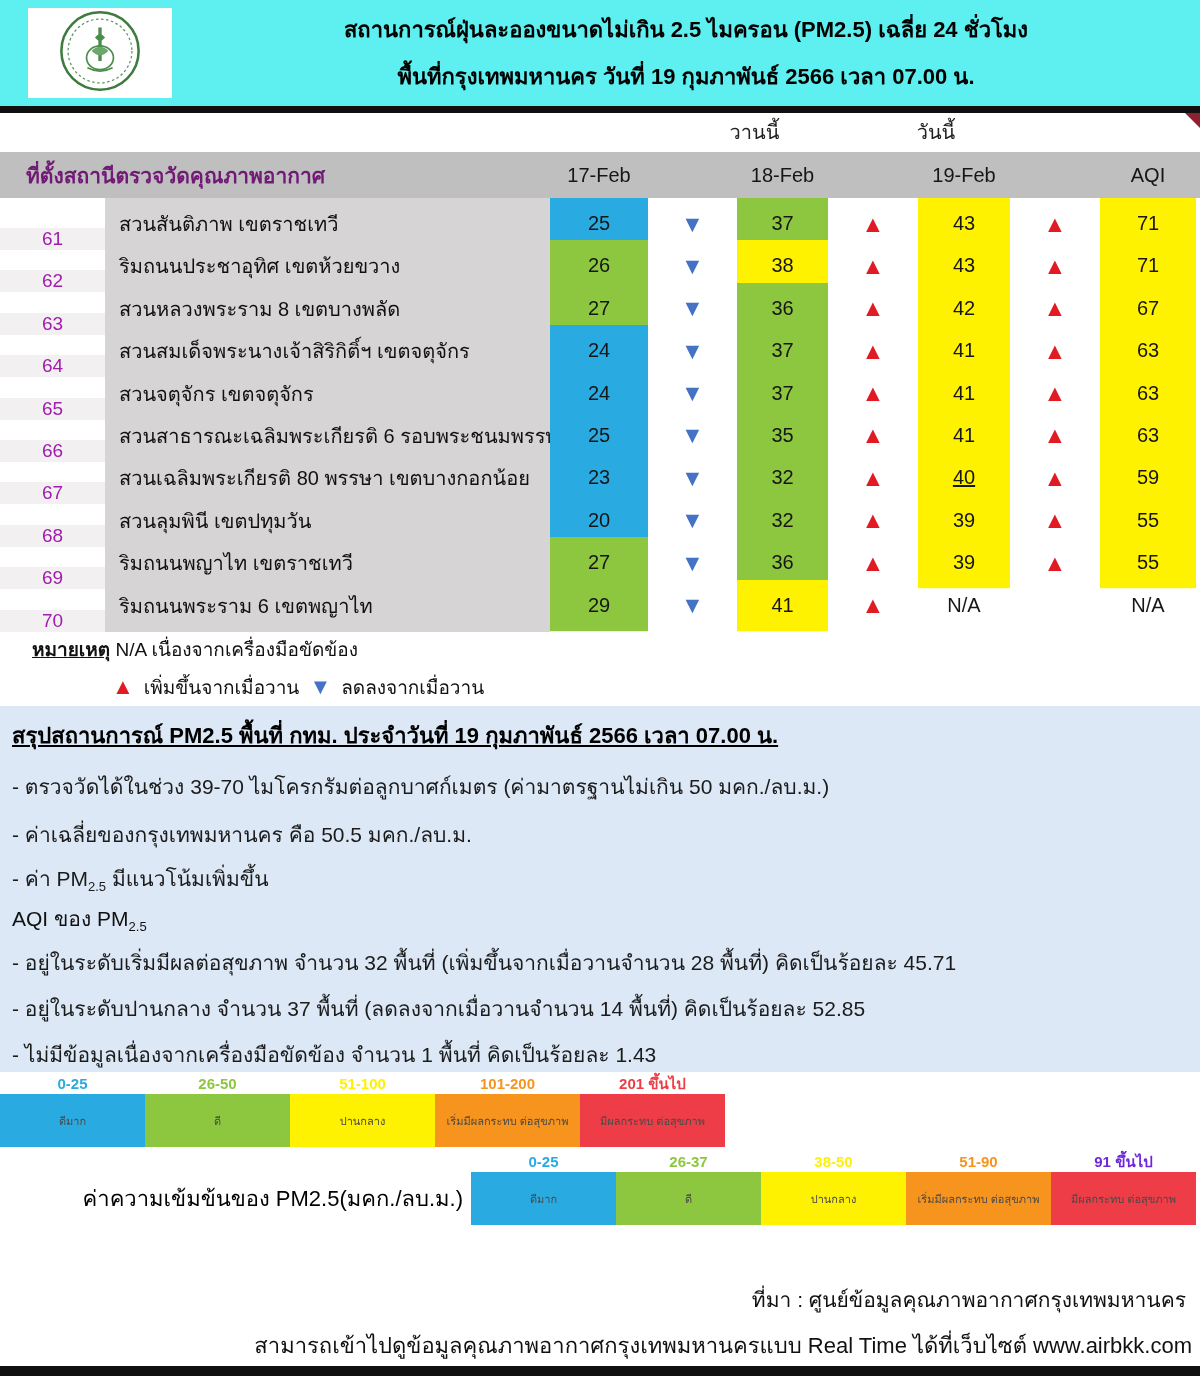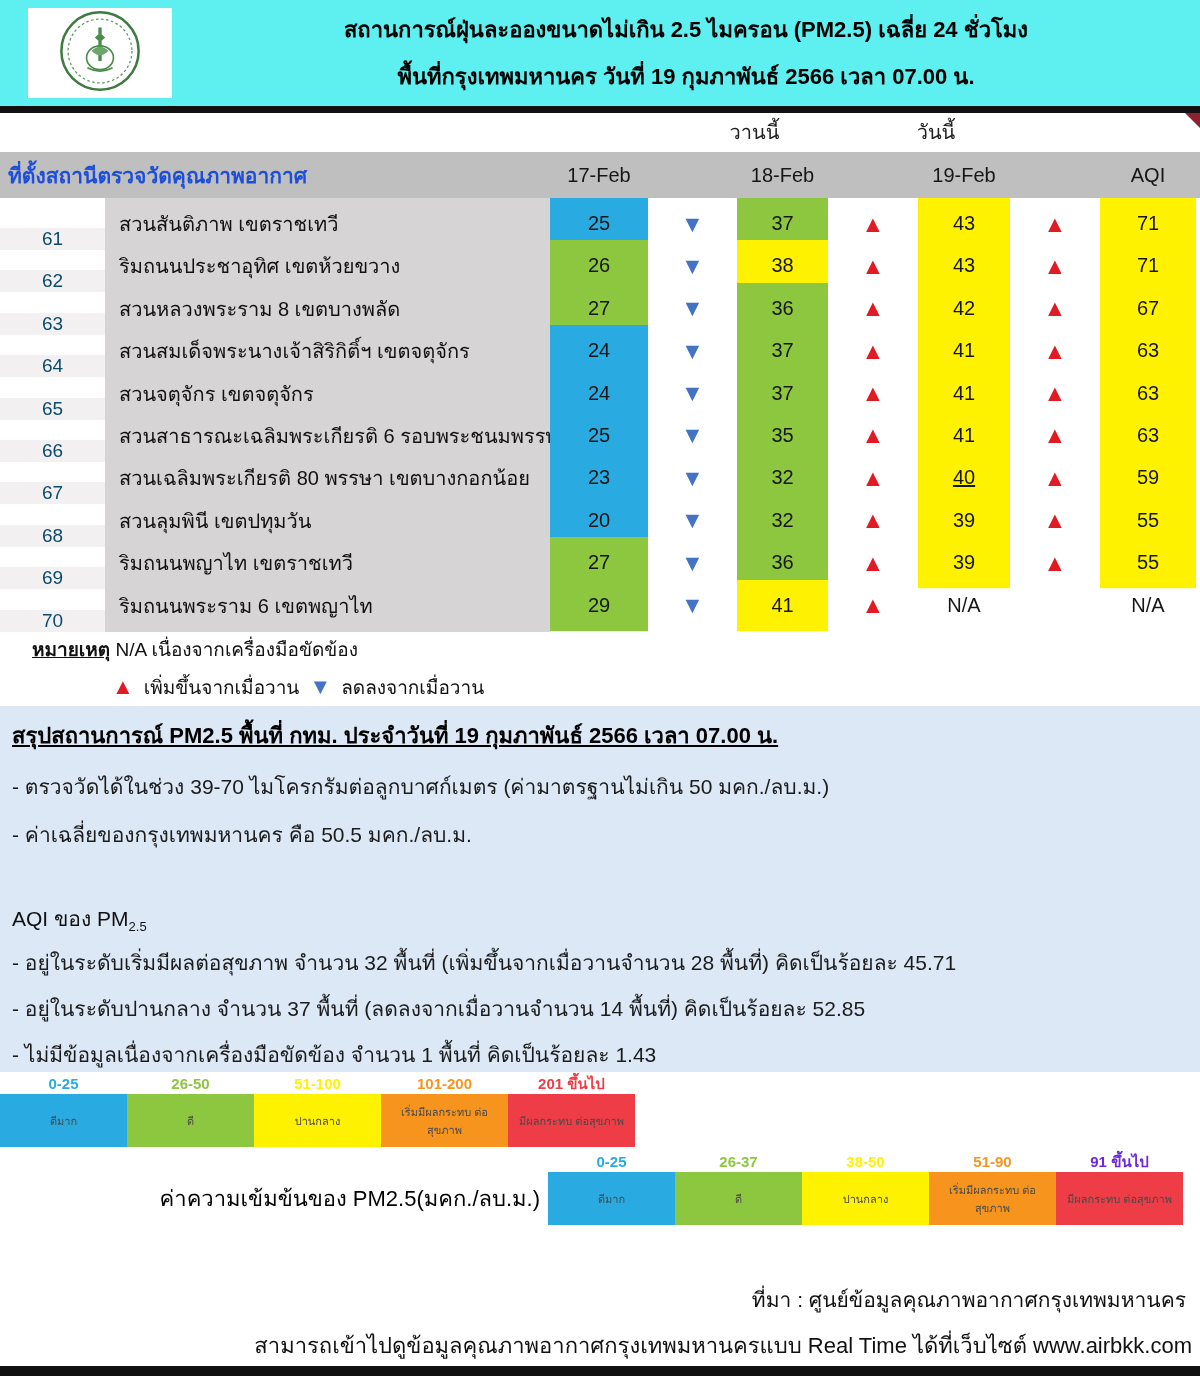--- a/index.html
+++ b/index.html
@@ -23,28 +23,28 @@
 
   
   .tgrid{display:grid;grid-template-columns:105px 445px 98px 89px 91px 90px 92px 90px 96px 4px;}
 
   #day-row{left:0;top:112px;width:1200px;height:40px;align-items:center;}
   .day-label{font-size:20px;color:#222;text-align:center;transform:translateX(-28px);}
   #day-yesterday{grid-column:5;}
   #day-today{grid-column:7;}
 
   #thead{left:0;top:152px;width:1200px;height:46px;background:#bfbfbf;align-items:center;}
-  .h-station{grid-column:1/3;font-weight:bold;font-size:21px;padding-left:8px;color:#1d4ed8;white-space:nowrap;}
+  .h-station{grid-column:1/3;font-weight:bold;font-size:21px;padding-left:26px;color:#701a75;white-space:nowrap;}
   .h-date{text-align:center;font-size:20px;color:#161616;}
   .h-c1{grid-column:3;text-align:center;} .h-c2{grid-column:5;} .h-c3{grid-column:7;} .h-c4{grid-column:9;}
 
   #tbody{left:0;top:198px;width:1200px;}
   .trow{height:42.4px;}
   .c-no{background:#f2f0f0;display:flex;align-items:center;justify-content:center;
-    font-size:19px;color:#0c4a6e;margin-top:30px;}
+    font-size:19px;color:#a21caf;margin-top:30px;}
   .c-name{background:#d6d4d4;display:flex;align-items:center;padding-left:14px;
     font-size:20px;color:#111;white-space:nowrap;overflow:hidden;}
   .c-val{display:flex;align-items:center;justify-content:center;font-size:20px;color:#161616;
     border-bottom:1px solid rgba(255,255,255,0.8);box-sizing:border-box;}
   .c-arrow{background:#ffffff;display:flex;align-items:center;justify-content:center;
     font-size:23px;line-height:1;}
 
   
   #notes-line{left:32px;top:634px;font-size:19px;color:#111;}
   #note-label{text-decoration:underline;font-weight:bold;}
@@ -60,21 +60,21 @@
   #aqi-title{top:196px;font-size:21px;color:#111;}
   #aqi-b1{top:240px;} #aqi-b2{top:286px;} #aqi-b3{top:332px;}
   sub{font-size:13px;}
 
   
   .scale{left:0;width:1196px;display:flex;}
   #scale-0{top:1074px;} #scale-1{top:1152px;}
   .scale-label{width:548px;padding-right:8px;padding-top:20px;box-sizing:border-box;
     display:flex;align-items:center;justify-content:flex-end;font-size:22px;color:#000;white-space:nowrap;}
   .segments{display:flex;}
-  .seg{width:127px;display:flex;flex-direction:column;}
+  .seg{width:145px;display:flex;flex-direction:column;}
   .seg-range{height:20px;line-height:20px;text-align:center;font-size:15px;font-weight:bold;white-space:nowrap;}
   .seg-cell{height:53px;display:flex;align-items:center;justify-content:center;text-align:center;
     font-size:11px;color:#4a4a4a;padding:2px 8px;box-sizing:border-box;}
 
   
   #footer-source{right:14px;top:1283px;font-size:21px;color:#111;white-space:nowrap;}
   #footer-realtime{right:8px;top:1328px;font-size:22px;color:#111;white-space:nowrap;}
   #bottom-bar{left:0;top:1366px;width:1200px;height:10px;background:#101010;}
 </style>
 </head>
@@ -255,20 +255,23 @@
   <span class="legend-glyph" id="legend-up-glyph" style="color: rgb(224, 27, 36);">▲</span>
   <span>เพิ่มขึ้นจากเมื่อวาน</span>
   <span class="legend-glyph" id="legend-down-glyph" style="color: rgb(68, 114, 196);">▼</span>
   <span>ลดลงจากเมื่อวาน</span>
 </div>
 
 <div class="abs" id="summary">
   <div class="abs sum-title">สรุปสถานการณ์ PM2.5 พื้นที่ กทม. ประจำวันที่ 19 กุมภาพันธ์ 2566 เวลา 07.00 น.</div>
   <div class="abs sum-line" id="sum-b1">- ตรวจวัดได้ในช่วง 39-70 ไมโครกรัมต่อลูกบาศก์เมตร (ค่ามาตรฐานไม่เกิน 50 มคก./ลบ.ม.)</div>
   <div class="abs sum-line" id="sum-b2">- ค่าเฉลี่ยของกรุงเทพมหานคร คือ 50.5 มคก./ลบ.ม.</div>
+  <div class="abs sum-line" id="sum-b3">
+    <span>- ค่า PM</span><sub>2.5</sub><span>  มีแนวโน้มเพิ่มขึ้น</span>
+  </div>
   <div class="abs sum-line" id="aqi-title">
     <span>AQI ของ PM</span><sub>2.5</sub>
   </div>
   <div class="abs sum-line" id="aqi-b1">- อยู่ในระดับเริ่มมีผลต่อสุขภาพ จำนวน 32 พื้นที่ (เพิ่มขึ้นจากเมื่อวานจำนวน 28 พื้นที่) คิดเป็นร้อยละ  45.71</div>
   <div class="abs sum-line" id="aqi-b2">- อยู่ในระดับปานกลาง จำนวน 37 พื้นที่ (ลดลงจากเมื่อวานจำนวน 14 พื้นที่) คิดเป็นร้อยละ  52.85</div>
   <div class="abs sum-line" id="aqi-b3">- ไม่มีข้อมูลเนื่องจากเครื่องมือขัดข้อง จำนวน 1 พื้นที่  คิดเป็นร้อยละ  1.43</div>
 </div>
 
 <div class="abs scale" id="scale-0">
   <div class="segments">

